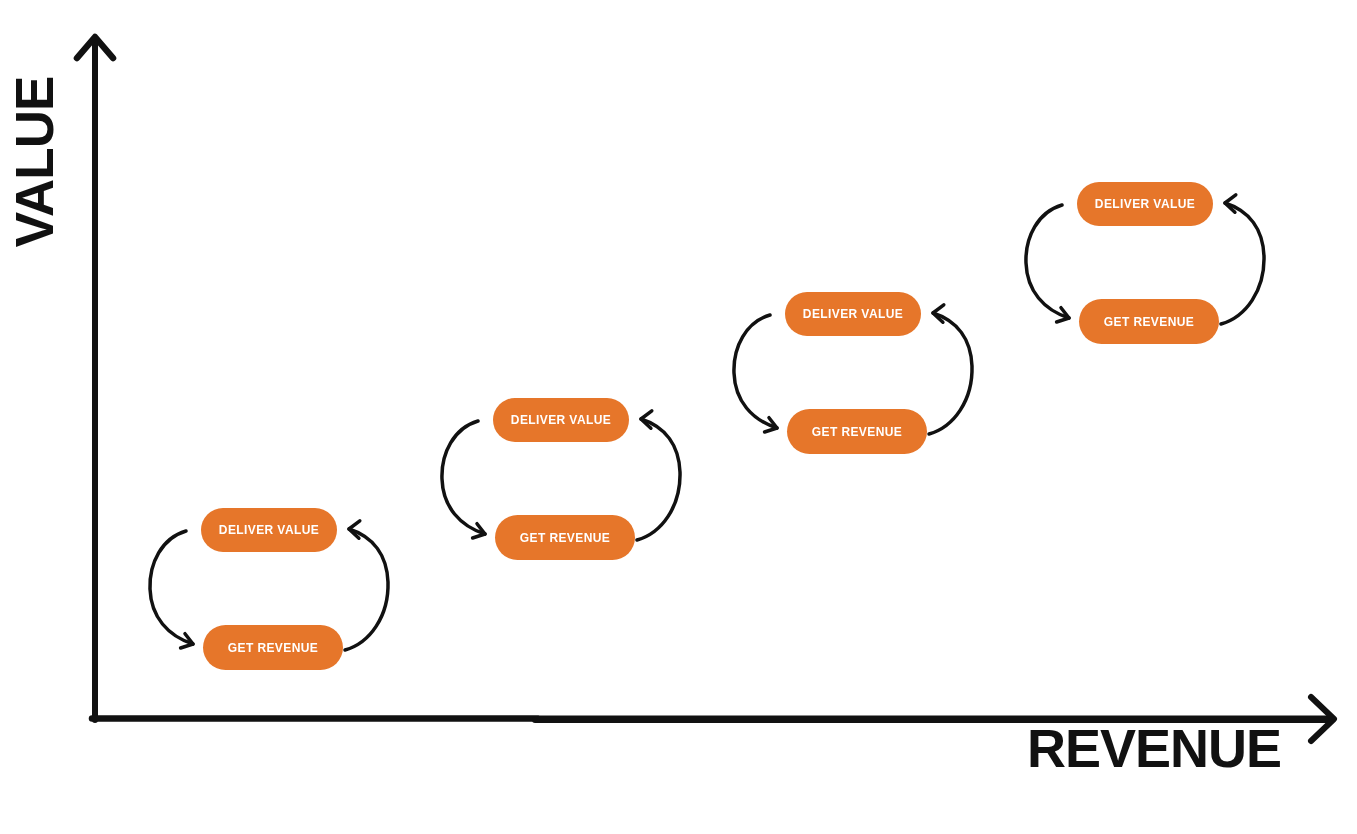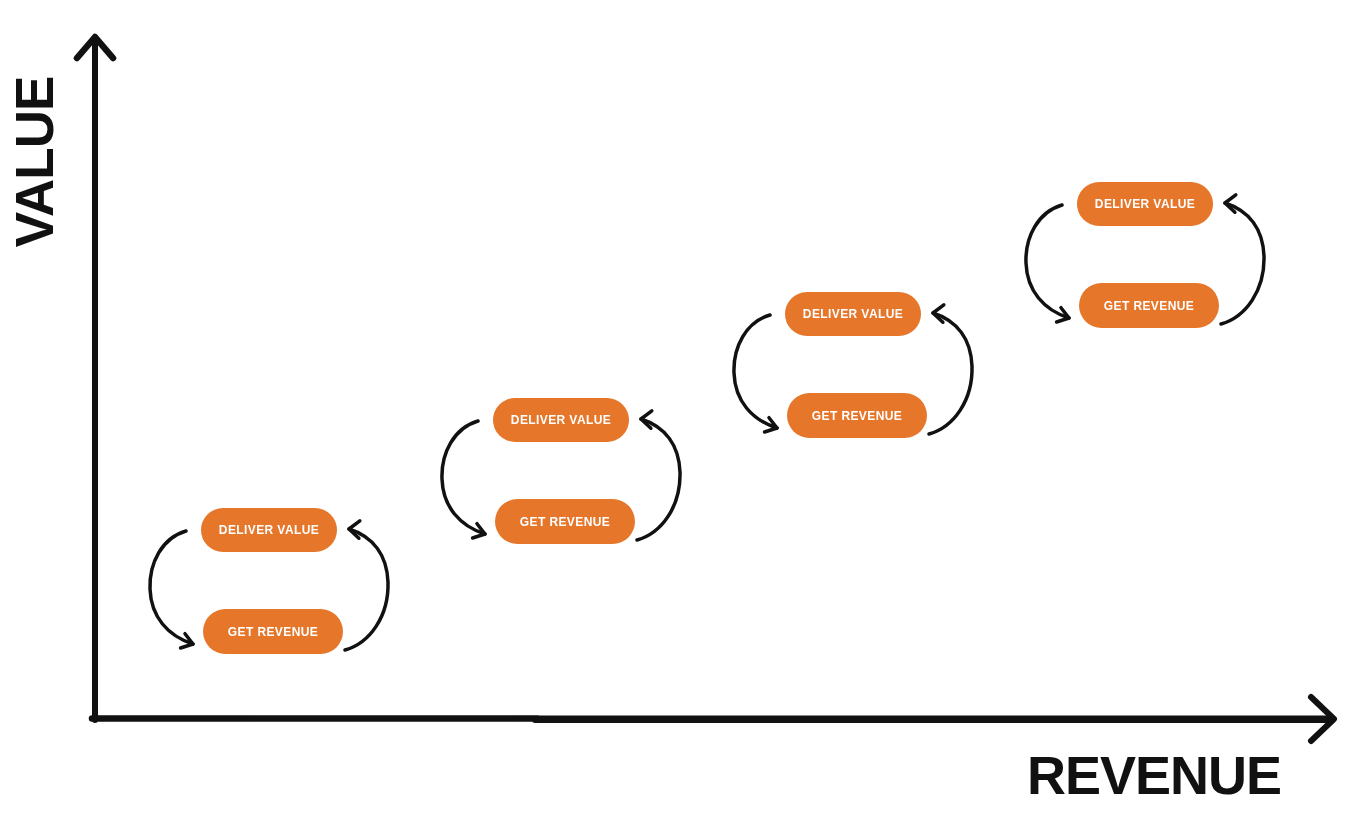--- a/index.html
+++ b/index.html
@@ -39,42 +39,42 @@
     line-height: 1;
     user-select: none;
   }
   .y-axis-label {
     left: 34px; top: 162px;
     font-size: 53px;
     letter-spacing: -1px;
     transform: translate(-50%, -50%) rotate(-90deg);
   }
   .x-axis-label {
-    left: 1154px; top: 775px;
+    left: 1154px; top: 748px;
     font-size: 54px;
     letter-spacing: -1px;
     transform: translate(-50%, -50%);
   }
   .cycle {
     position: absolute;
     width: 246px; height: 170px;
   }
   .pill {
     position: absolute;
     background: var(--pill-fill);
     color: var(--pill-text);
     border-radius: 23px;
     display: flex; align-items: center; justify-content: center;
     font-weight: bold;
     font-size: 12px;
     letter-spacing: 0.4px;
     white-space: nowrap;
   }
   .pill-top    { left: 53px; top: 2px;   width: 136px; height: 44px; }
-  .pill-bottom { left: 55px; top: 103px; width: 140px; height: 45px; text-align: right; }
+  .pill-bottom { left: 55px; top: 119px; width: 140px; height: 45px; text-align: right; }
   .arrow { position: absolute; overflow: visible; }
   .arrow path, .arrow polyline {
     stroke: var(--ink);
     stroke-width: 3.5;
     fill: none;
     stroke-linecap: round;
     stroke-linejoin: round;
   }
   .arrow-left  { left: 0;     top: 15px; }
   .arrow-right { left: 188px; top: 12px; }

